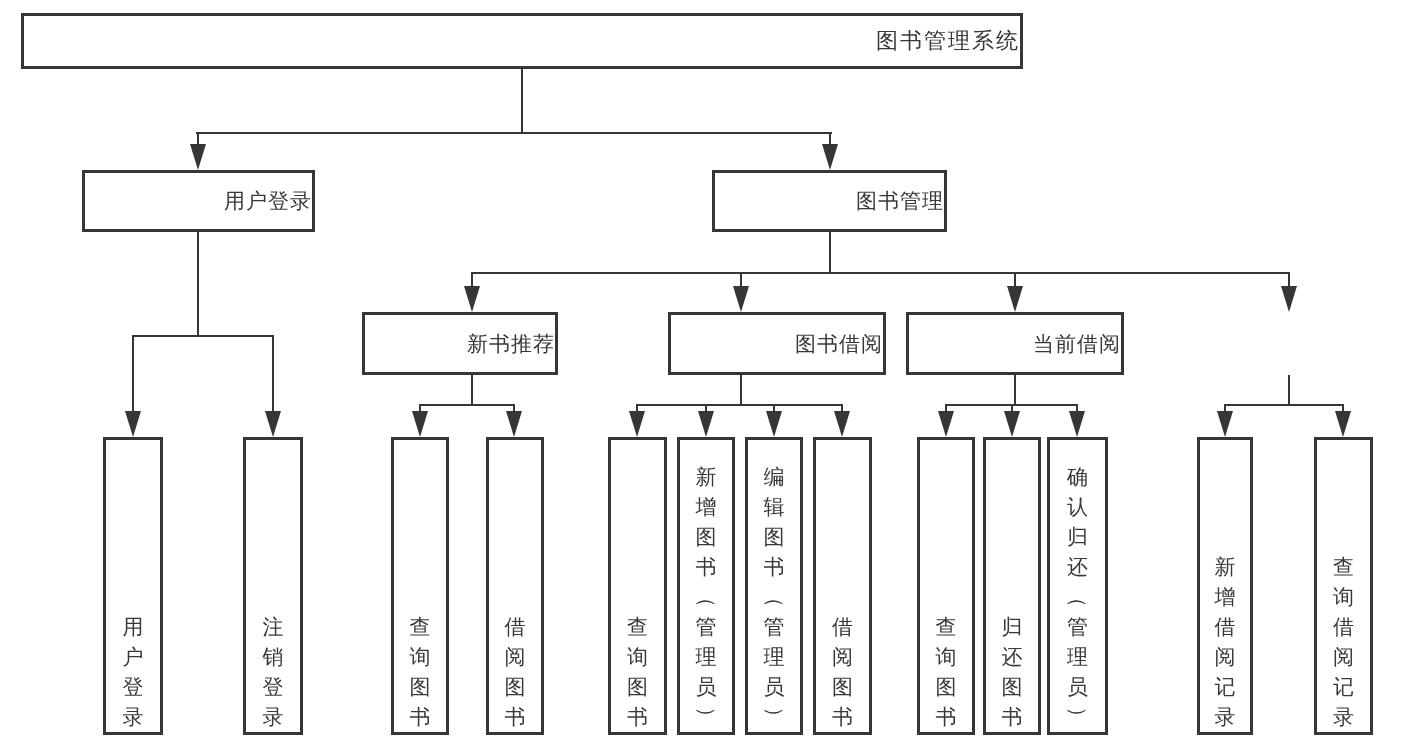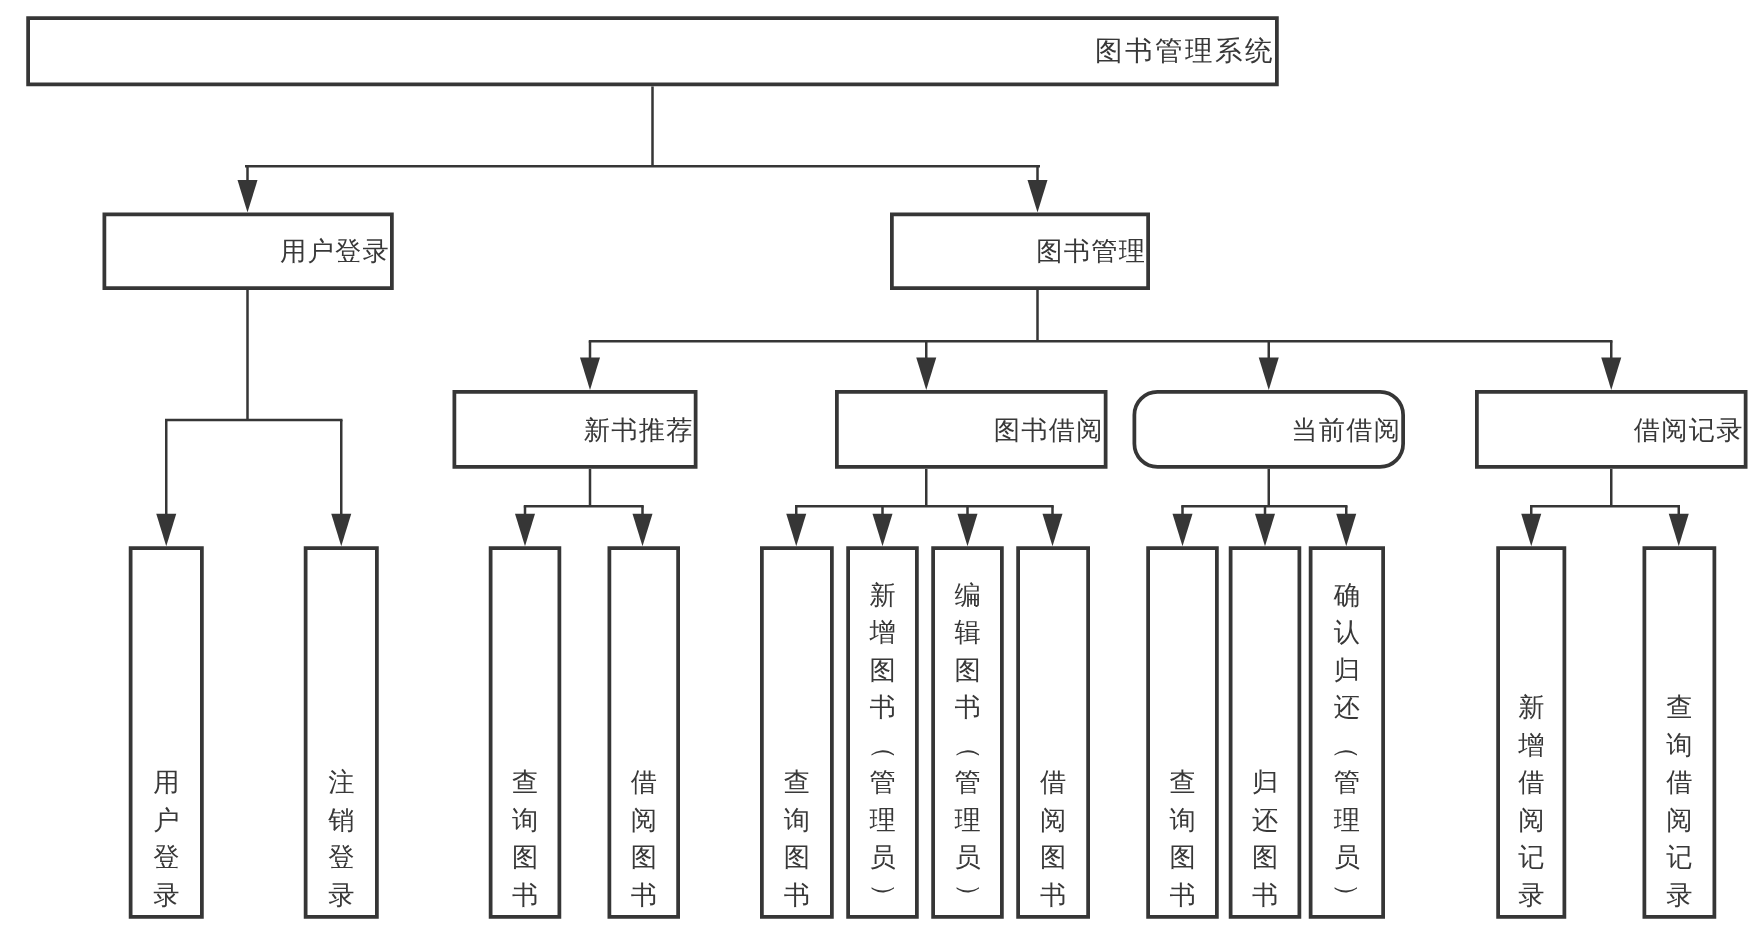--- a/index.html
+++ b/index.html
@@ -102,35 +102,32 @@
       <div class="arrow" style="left: 1335px; top: 411px;"></div>
     </div>
 
   <div class="box" style="left:21px;top:13px;width:1002px;height:56px;">
     <span class="root-label">图书管理系统</span>
   </div>
 
   <div class="box" style="left:82px;top:170px;width:233px;height:62px;">
     <span class="hlabel">用户登录</span>
   </div>
-  <div class="box" style="left:712px;top:170px;width:208px;height:62px;">
+  <div class="box" style="left:712px;top:170px;width:235px;height:62px;">
     <span class="hlabel">图书管理</span>
   </div>
 
   <div class="box" style="left:362px;top:312px;width:196px;height:63px;">
     <span class="hlabel">新书推荐</span>
   </div>
   <div class="box" style="left:632px;top:312px;width:218px;height:63px;margin-left:36px;">
     <span class="hlabel">图书借阅</span>
   </div>
-  <div class="box" style="left:906px;top:312px;width:218px;height:63px;border-radius:20px;">
+  <div class="box" style="left:906px;top:312px;width:218px;height:63px;">
     <span class="hlabel">当前借阅</span>
-  </div>
-  <div class="box" style="left:1180px;top:312px;width:218px;height:63px;">
-    <span class="hlabel">借阅记录</span>
   </div>
 
   <div class="box leaf" style="left:103px;top:437px;width:60px;height:298px;">
     <span class="vtext">
         <span class="vchar">用</span>
         <span class="vchar">户</span>
         <span class="vchar">登</span>
         <span class="vchar">录</span>
       </span>
   </div>

